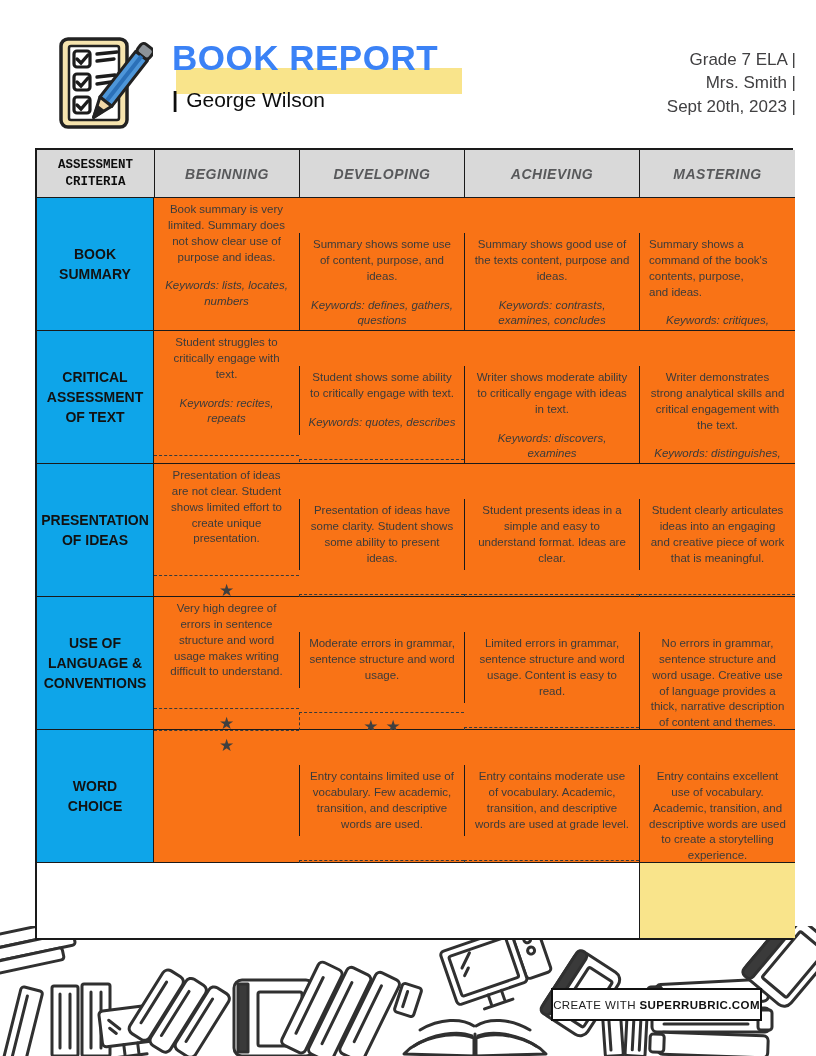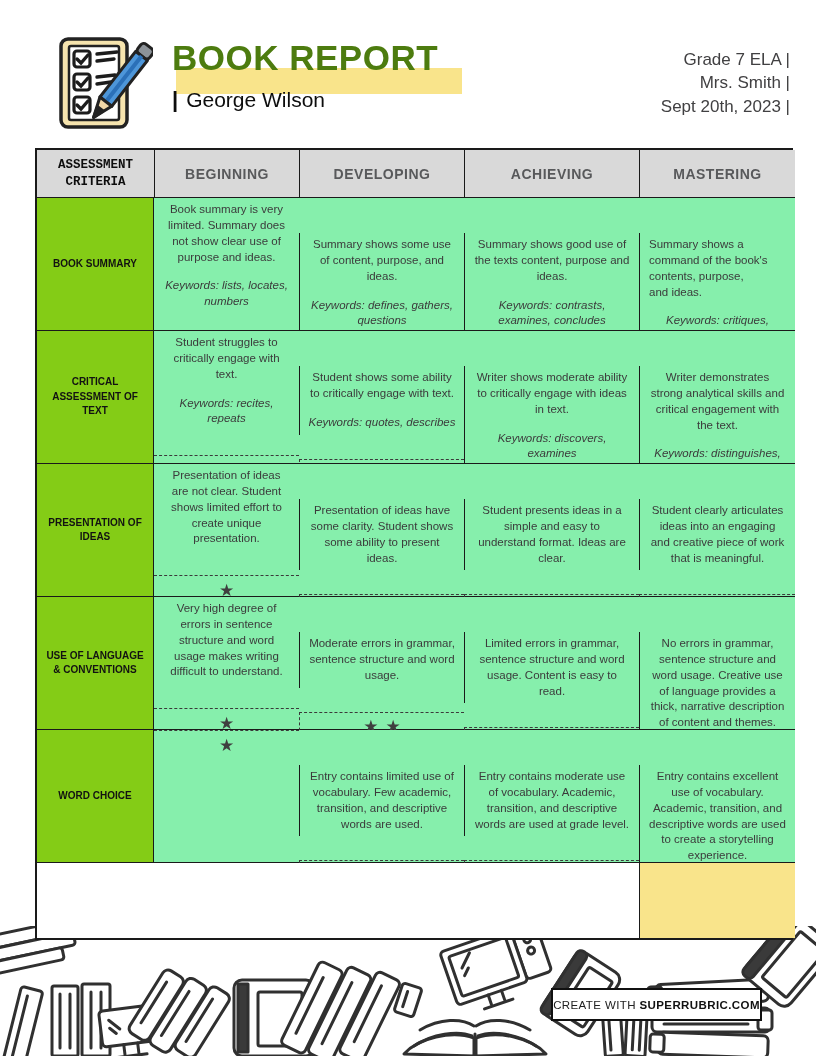--- a/index.html
+++ b/index.html
@@ -5,47 +5,47 @@
   html,body{margin:0;padding:0;}
   body{
     width:816px;height:1056px;position:relative;overflow:hidden;
     background:#ffffff;font-family:"Liberation Sans", sans-serif;
     color:#111;
   }
   
   .logo{position:absolute;left:45px;top:34px;width:108px;height:100px;}
   .title-wrap{position:absolute;left:172px;top:38px;width:420px;}
   .title-hl{position:absolute;left:4px;top:30px;width:286px;height:26px;background:#F9E48B;z-index:0;}
-  .page-title{position:relative;z-index:1;margin:0;font-size:35px;font-weight:800;letter-spacing:0.5px;color:#4d7c0f;}
+  .page-title{position:relative;z-index:1;margin:0;font-size:35px;font-weight:800;letter-spacing:0.5px;color:#3b82f6;}
   .student-line{position:relative;z-index:1;margin-top:9px;font-size:21px;color:#0d0d0d;display:flex;align-items:center;}
   .student-bar{font-weight:800;margin-right:8px;font-size:22px;}
-  .meta{position:absolute;right:26px;top:48px;text-align:right;font-size:17px;line-height:1.38;color:#414042;}
+  .meta{position:absolute;right:20px;top:48px;text-align:right;font-size:17px;line-height:1.38;color:#414042;}
   
   .rubric{
     position:absolute;left:35px;top:148px;width:758px;z-index:1;background:#fff;
     display:grid;
     grid-template-columns:117px 145px 165px 175px 156px;
     grid-template-rows:48px 133px 133px 133px 133px 133px 75px;
     border:2px solid #1a1a1a;
     box-sizing:border-box;
   }
   .rubric > div{box-sizing:border-box;}
   .hdr{
     background:#D9D9D9;display:flex;align-items:center;justify-content:center;text-align:center;
     font-weight:bold;border-bottom:1.5px solid #1a1a1a;
   }
   .hdr.criteria{font-size:12.5px;color:#0d0d0d;padding:0 8px;line-height:1.3;font-family:Liberation Mono, monospace;}
-  .hdr.level{font-size:14px;color:#58595b;letter-spacing:0.5px;border-left:1.5px solid #1a1a1a;}
+  .hdr.level{font-size:14px;color:#58595b;letter-spacing:0.5px;border-left:1.5px solid #1a1a1a;font-style:italic;}
   .crit{
-    background:#84cc16;display:flex;align-items:center;justify-content:center;text-align:center;
-    font-weight:bold;font-size:10px;line-height:1.45;padding:0 7px;color:#121212;
+    background:#0ea5e9;display:flex;align-items:center;justify-content:center;text-align:center;
+    font-weight:bold;font-size:14px;line-height:1.45;padding:0 7px;color:#121212;
     border-bottom:1.5px solid #1a1a1a;border-right:1.5px solid #1a1a1a;
   }
   .cell{
-    display:flex;flex-direction:column;background:#86efac;
+    display:flex;flex-direction:column;background:#f97316;
     border-bottom:1.5px solid #1a1a1a;
     gap:24px;
   }
   .cell .desc{
     flex:1;display:flex;flex-direction:column;justify-content:center;align-items:center;
     gap:13px;padding:4px 2px;
   }
   .cell + .cell .desc{border-left:1.5px solid #1a1a1a;margin-top:35px;}
   .desc-text{margin:0;padding:0 7px;font-size:11.5px;line-height:1.38;color:#3b3b3b;text-align:center;white-space:pre-line;}
   .desc-text.align-left{text-align:left;}

